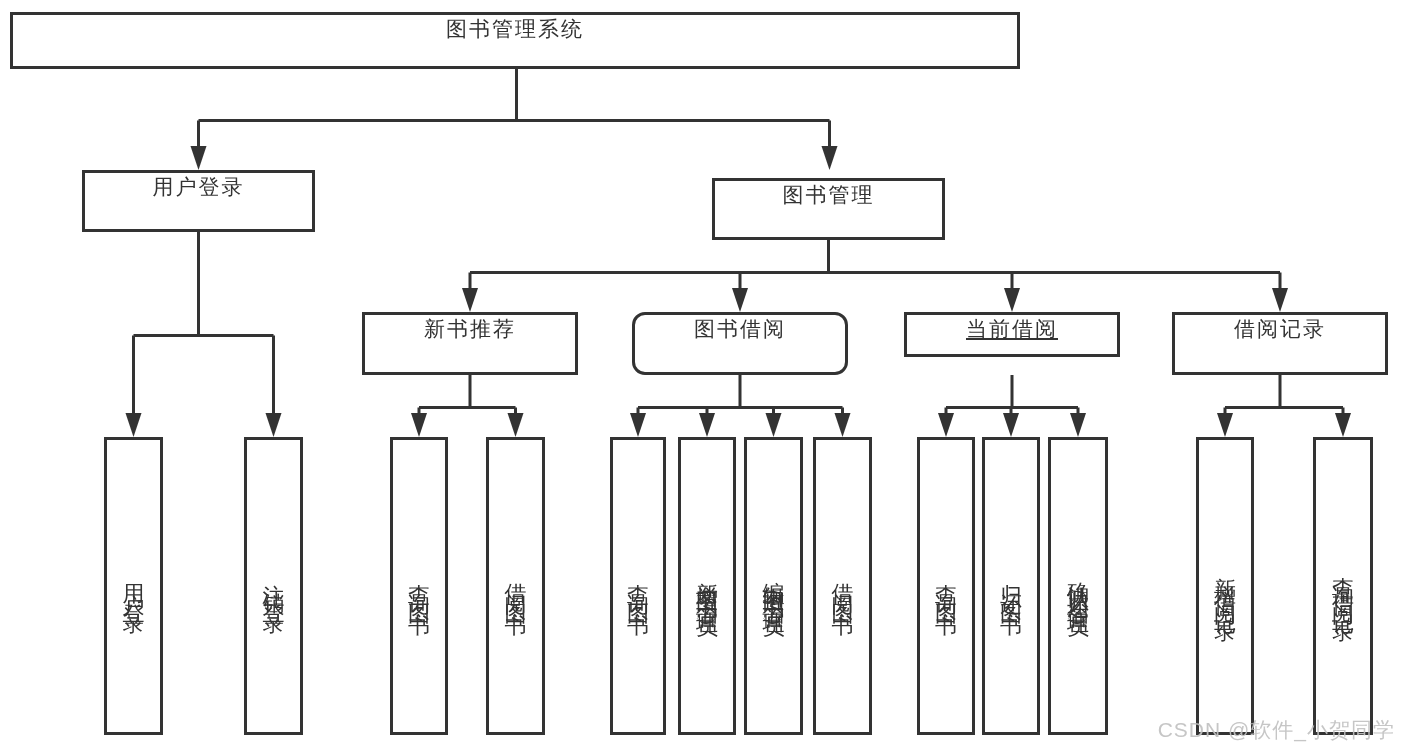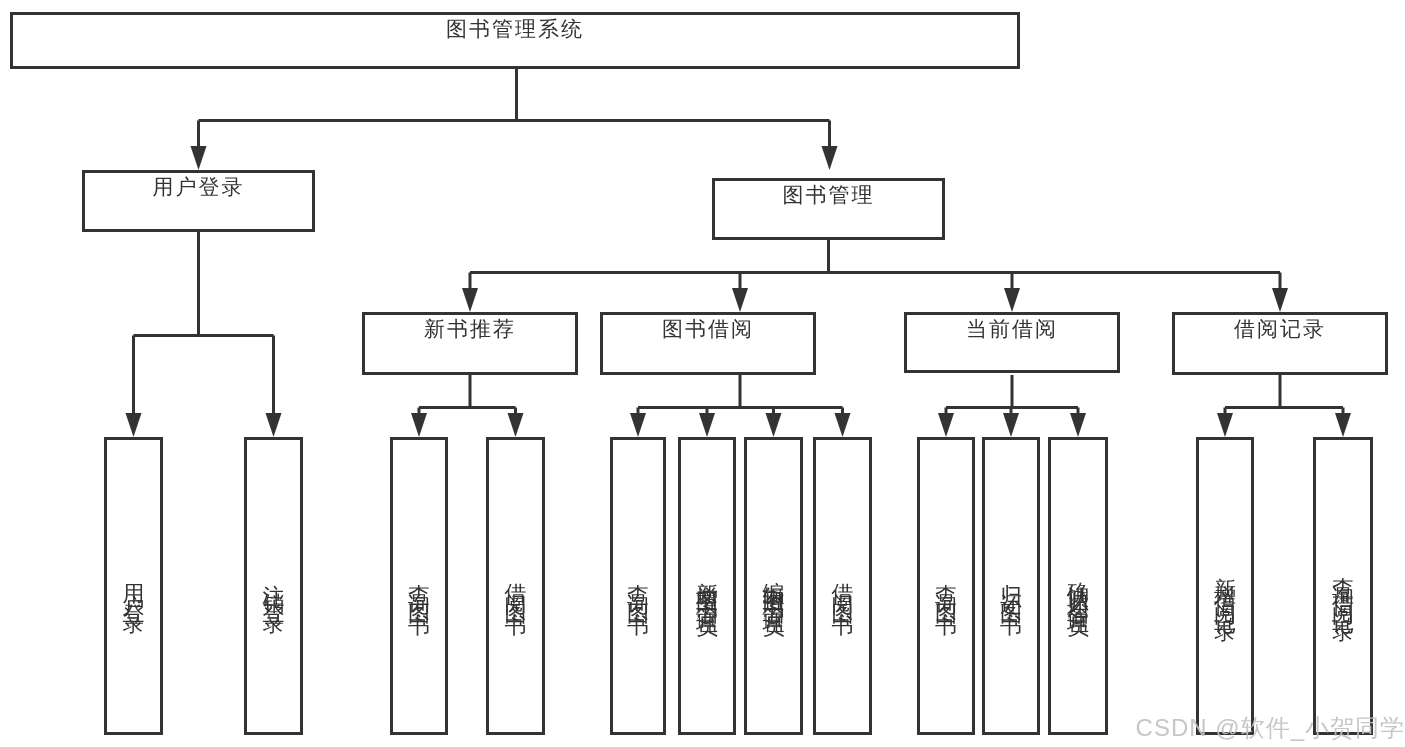--- a/index.html
+++ b/index.html
@@ -17,22 +17,22 @@
     position: absolute; z-index: 1; background: #ffffff;
     border: 3px solid #333333; color: #333333;
     display: flex; align-items: center; justify-content: center;
     font-size: 22px; top: 437px; height: 298px;
   }
   .leaf .vtext { writing-mode: vertical-rl; text-orientation: mixed; line-height: 1; }
   .ls-wide  { letter-spacing: 10px; }
   .ls-med   { letter-spacing: 9px; }
   .ls-tight { letter-spacing: 5px; }
   .watermark {
-    position: absolute; z-index: 2; right: 0; bottom: 3px;
-    font-size: 24px; color: rgba(193,193,193,0.92); letter-spacing: 1px;
+    position: absolute; z-index: 2; right: 10px; bottom: 3px;
+    font-size: 21px; color: rgba(193,193,193,0.92); letter-spacing: 1px;
     white-space: nowrap;
   }
 </style>
 </head>
 <body>
 
 <div class="stage">
 
   <svg class="connectors" width="1405" height="747" viewBox="0 0 1405 747">
     <path fill="none" stroke="#333333" stroke-width="3" d="
@@ -99,24 +99,24 @@
   <div class="hbox" style="left:82px; top:170px; width:233px; height:62px;">
     <span>用户登录</span>
   </div>
   <div class="hbox" style="left:712px; top:178px; width:233px; height:62px;">
     <span>图书管理</span>
   </div>
 
   <div class="hbox" style="left:362px; top:312px; width:216px; height:63px;">
     <span>新书推荐</span>
   </div>
-  <div class="hbox" style="left:600px; top:312px; width:216px; height:63px;">
+  <div class="hbox" style="left:632px; top:312px; width:216px; height:63px;border-radius:13px;">
     <span>图书借阅</span>
   </div>
-  <div class="hbox" style="left:904px; top:312px; width:216px; height:61px;">
+  <div class="hbox" style="left:904px; top:312px; width:216px; height:45px;text-decoration:underline;">
     <span>当前借阅</span>
   </div>
   <div class="hbox" style="left:1172px; top:312px; width:216px; height:63px;">
     <span>借阅记录</span>
   </div>
 
   <div class="leaf" style="left:104px; width:59px;">
     <span class="vtext ls-wide">用户登录</span>
   </div>
   <div class="leaf" style="left:244px; width:59px;">

